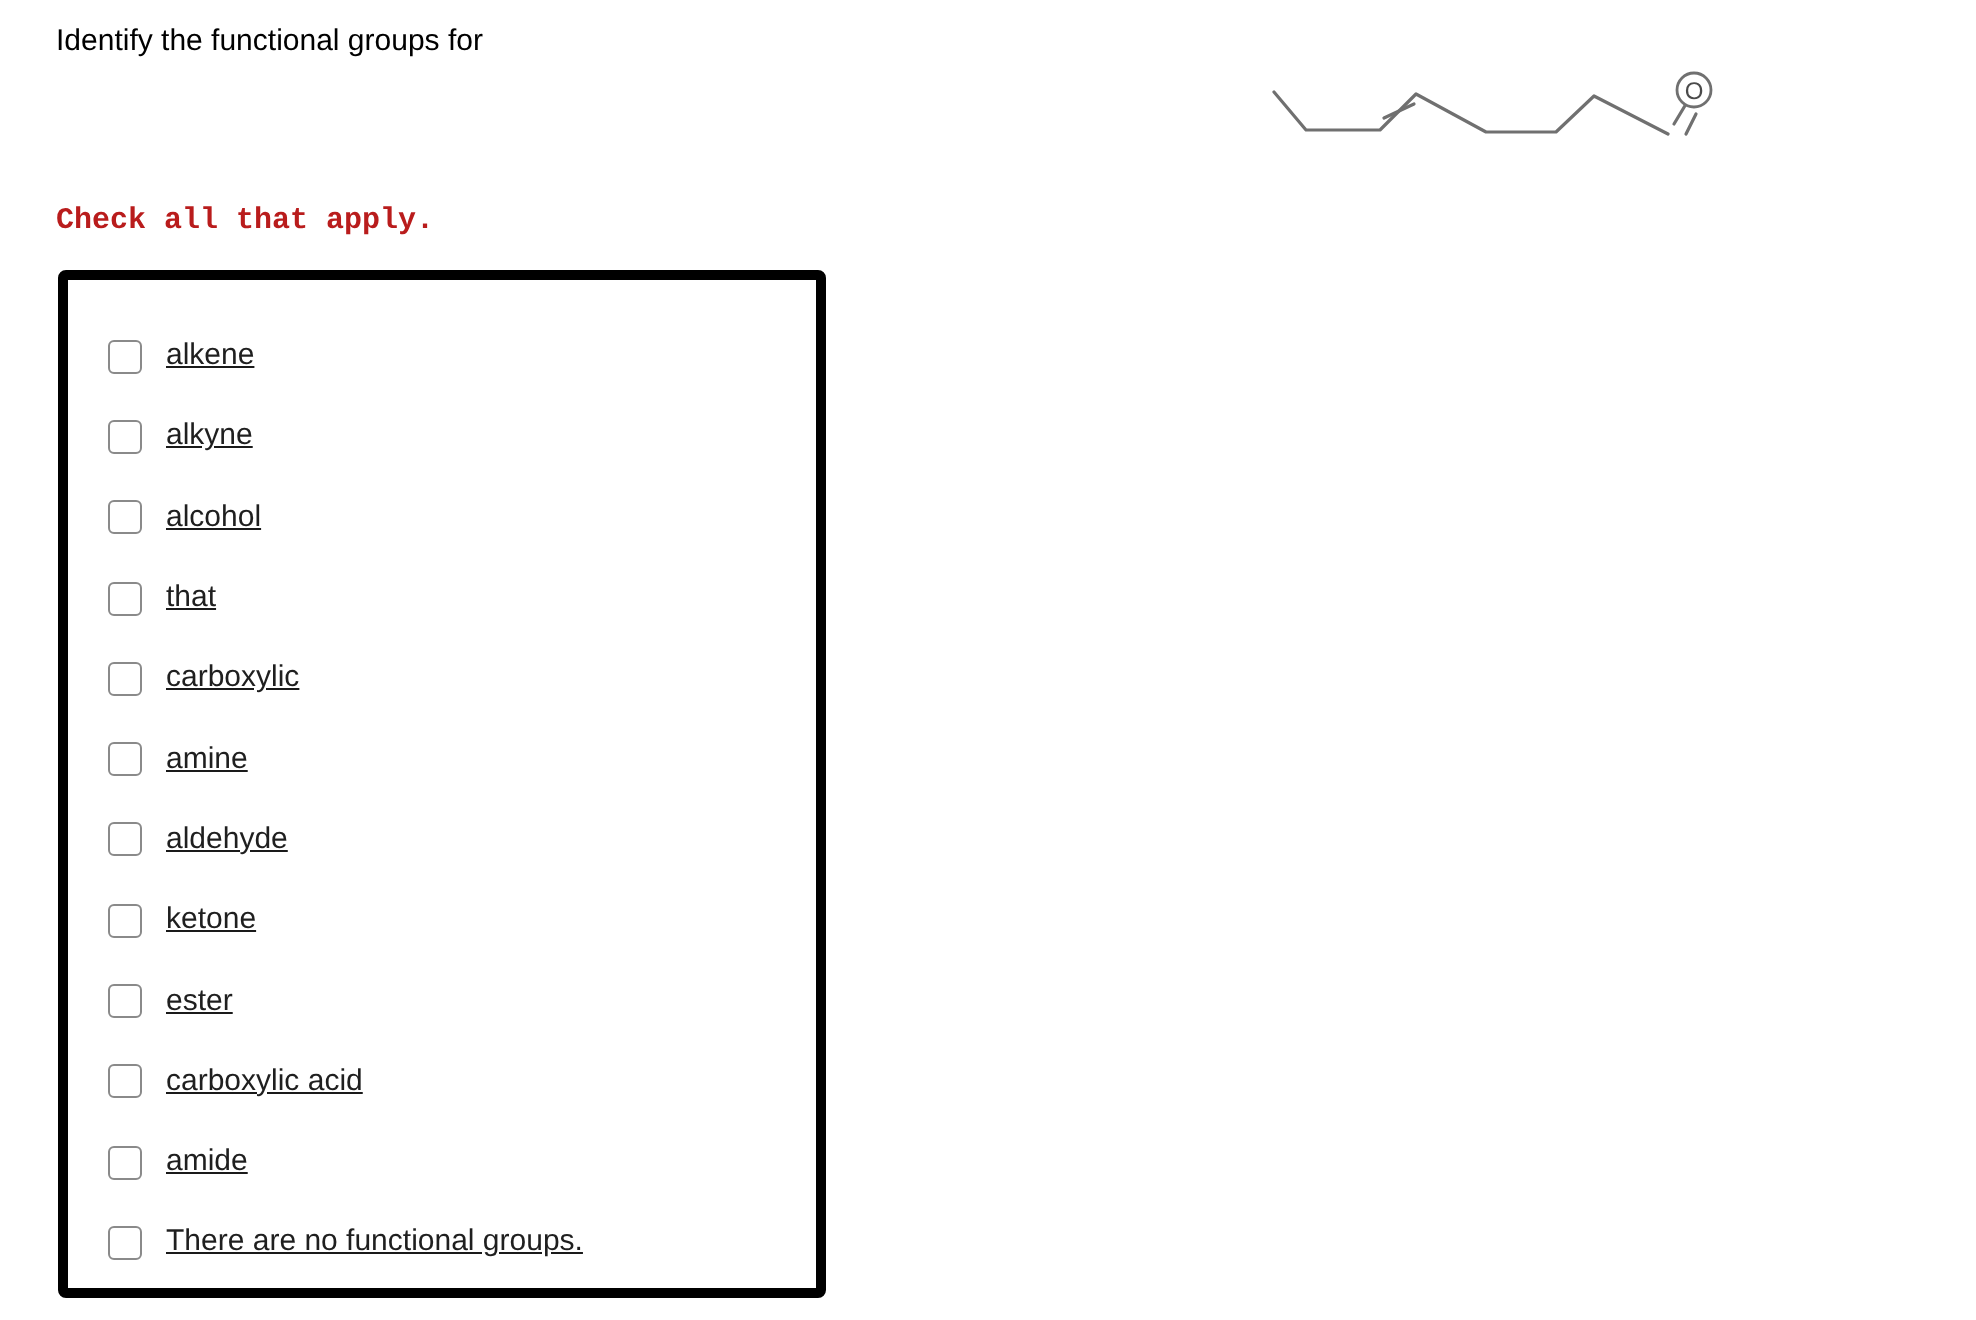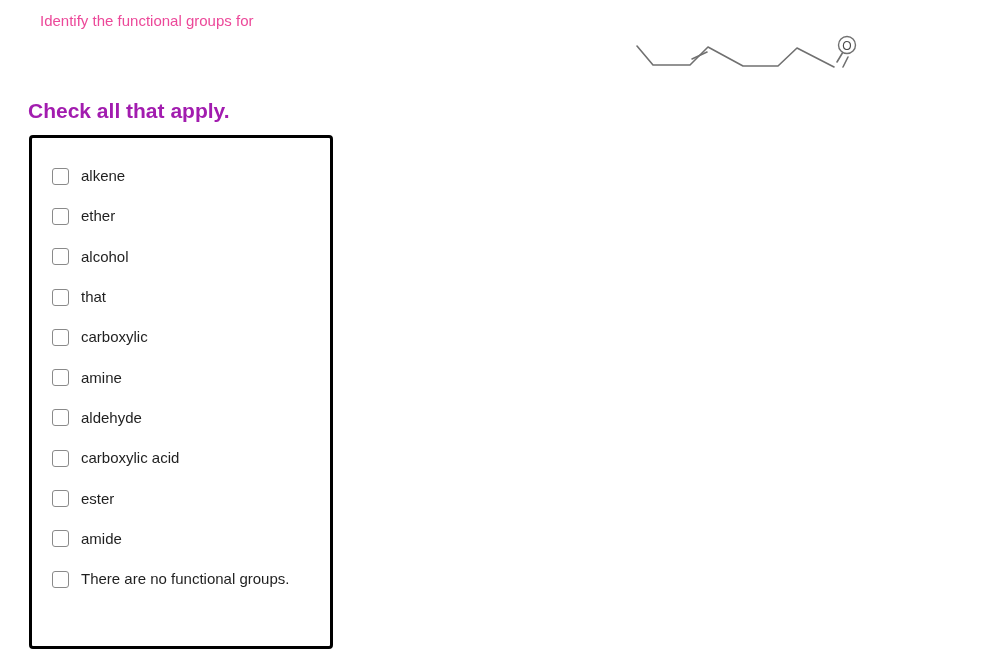--- a/index.html
+++ b/index.html
@@ -10,56 +10,58 @@
   body {
     width: 988px;
     height: 660px;
     position: relative;
     font-family: "Liberation Sans", sans-serif;
     color: #1a1a1a;
     overflow: hidden;
   }
   .question-prompt {
     position: absolute;
-    left: 40px;
+    left: 28px;
     top: 11px;
     font-size: 15px;
     line-height: 20px;
-    color: #ec4899;
+    color: #000000;
   }
   .structure-wrap {
     position: absolute;
     left: 600px;
     top: 18px;
     width: 300px;
     height: 70px;
   }
   .structure-wrap svg {
     display: block;
   }
   .instruction {
     position: absolute;
     left: 28px;
     top: 101px;
-    font-size: 21px;
+    font-size: 15px;
     font-weight: bold;
     line-height: 20px;
-    color: #a21caf;
+    color: #b91c1c;
+    font-family: Liberation Mono, monospace;
   }
   .options-box {
     position: absolute;
     left: 29px;
     top: 135px;
-    width: 304px;
+    width: 384px;
     height: 514px;
-    border: 3px solid #000000;
+    border: 5px solid #000000;
     border-radius: 4px;
     background: #fff;
     box-sizing: border-box;
     padding: 18px 0 0 0;
+    text-decoration: underline;
   }
   .option-row {
     display: flex;
     align-items: center;
     height: 40.3px;
     padding-left: 20px;
     box-sizing: border-box;
   }
   .checkbox {
     width: 17px;
@@ -99,21 +101,21 @@
 
 <div class="instruction">Check all that apply.</div>
 
 <div class="options-box">
   <div class="option-row">
     <span class="checkbox"></span>
     <span class="option-label">alkene</span>
   </div>
   <div class="option-row">
     <span class="checkbox"></span>
-    <span class="option-label">ether</span>
+    <span class="option-label">alkyne</span>
   </div>
   <div class="option-row">
     <span class="checkbox"></span>
     <span class="option-label">alcohol</span>
   </div>
   <div class="option-row">
     <span class="checkbox"></span>
     <span class="option-label">that</span>
   </div>
   <div class="option-row">
@@ -123,25 +125,29 @@
   <div class="option-row">
     <span class="checkbox"></span>
     <span class="option-label">amine</span>
   </div>
   <div class="option-row">
     <span class="checkbox"></span>
     <span class="option-label">aldehyde</span>
   </div>
   <div class="option-row">
     <span class="checkbox"></span>
-    <span class="option-label">carboxylic acid</span>
+    <span class="option-label">ketone</span>
   </div>
   <div class="option-row">
     <span class="checkbox"></span>
     <span class="option-label">ester</span>
+  </div>
+  <div class="option-row">
+    <span class="checkbox"></span>
+    <span class="option-label">carboxylic acid</span>
   </div>
   <div class="option-row">
     <span class="checkbox"></span>
     <span class="option-label">amide</span>
   </div>
   <div class="option-row">
     <span class="checkbox"></span>
     <span class="option-label">There are no functional groups.</span>
   </div>
 </div>

